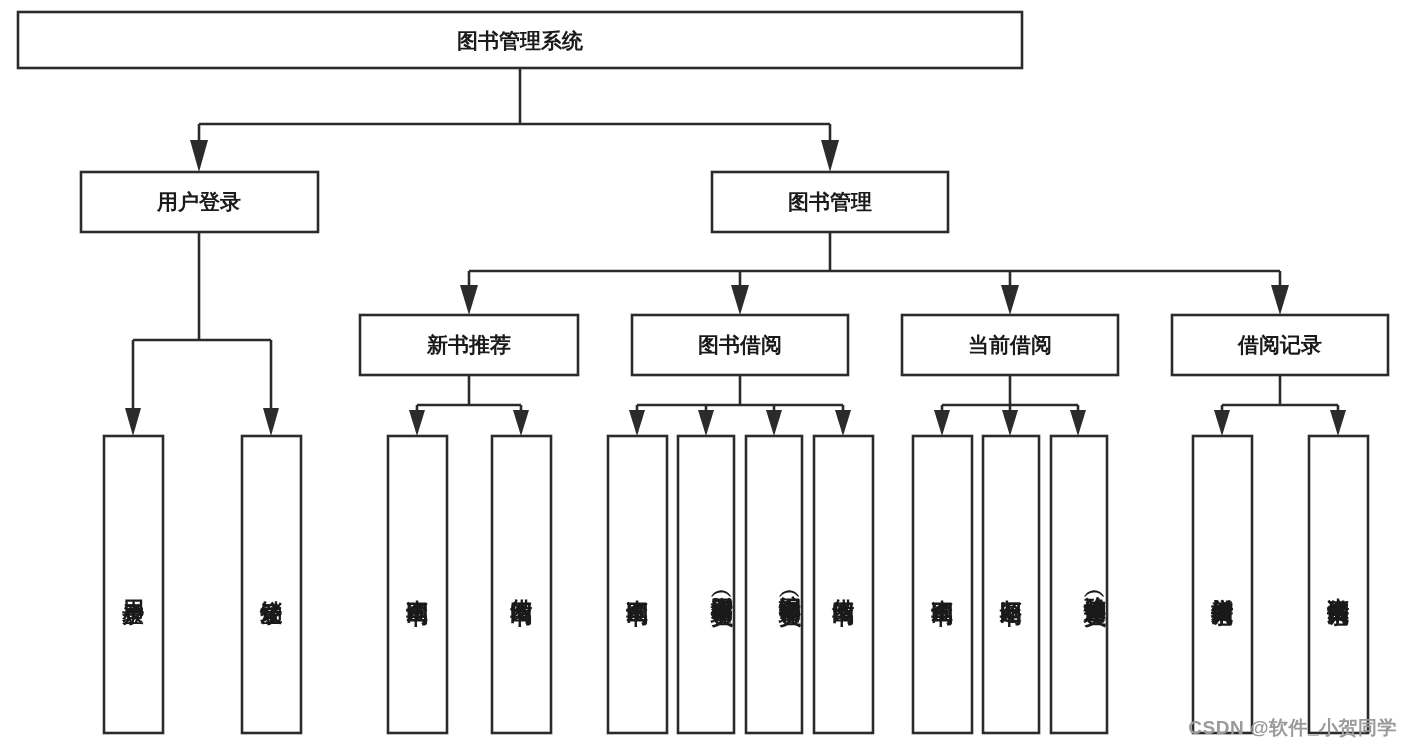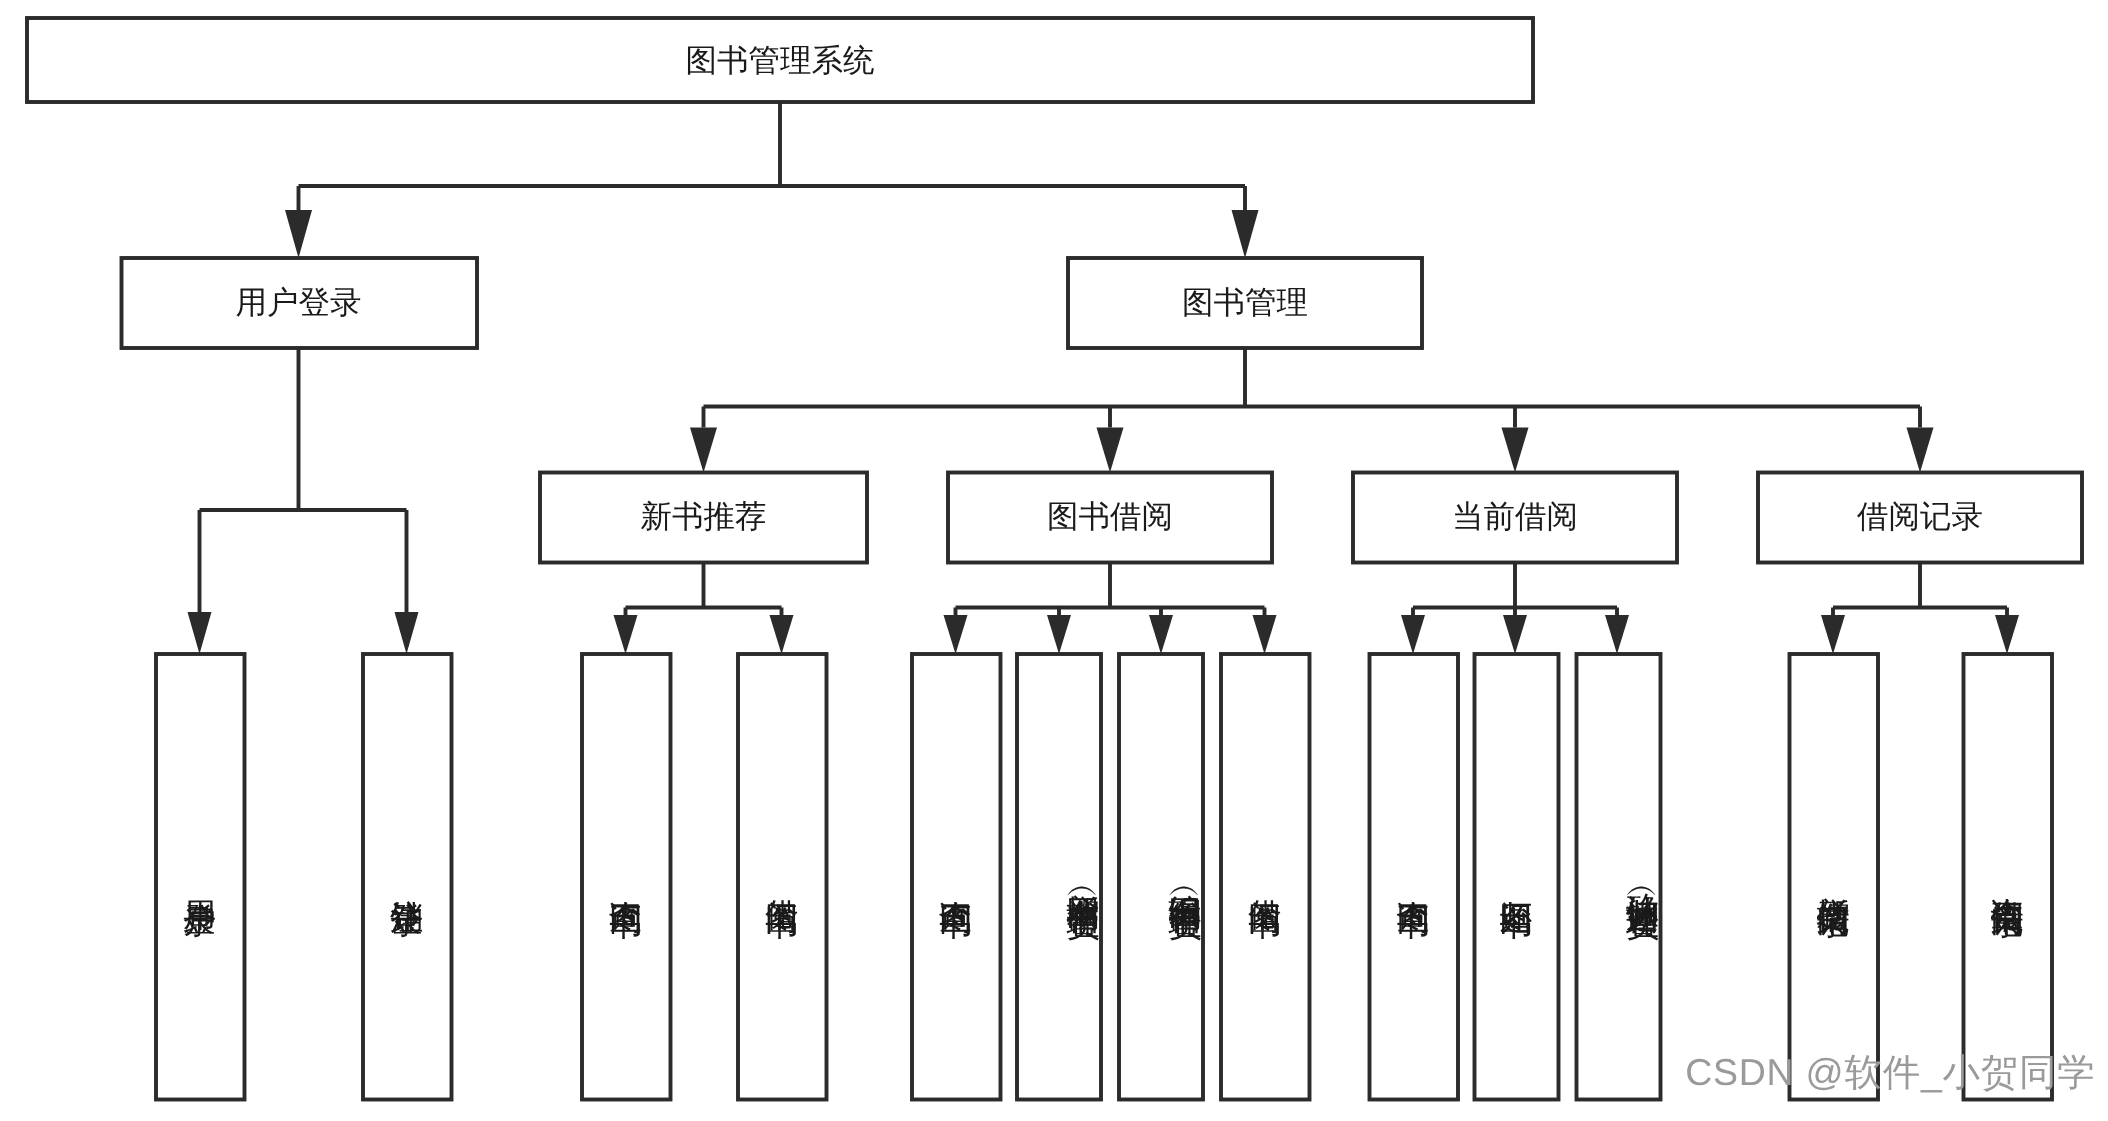--- a/index.html
+++ b/index.html
@@ -11,20 +11,21 @@
     width: 1405px;
     height: 747px;
     font-family: "Liberation Sans", "DejaVu Sans", sans-serif;
     overflow: hidden;
     position: relative;
   }
   #diagram-root {
     position: relative;
     width: 1405px;
     height: 747px;
+    font-weight: bold;
   }
   svg#flowchart {
     position: absolute;
     top: 0;
     left: 0;
     width: 1405px;
     height: 747px;
   }
   .node-box {
     fill: #ffffff;
@@ -62,23 +63,23 @@
     justify-content: center;
     white-space: nowrap;
     pointer-events: none;
   }
   .node-label-v.centered {
     align-items: center;
   }
   .watermark {
     position: absolute;
     right: 8px;
-    bottom: 16px;
-    font-family: "Liberation Sans", "DejaVu Sans", sans-serif;
-    font-size: 25px;
+    bottom: 6px;
+    font-family: "Liberation Sans", "DejaVu Sans", sans-serif;
+    font-size: 19px;
     color: #9a9a9a;
     letter-spacing: 0.5px;
     white-space: nowrap;
   }
 </style>
 </head>
 <body>
 
 <div id="diagram-root">
 

